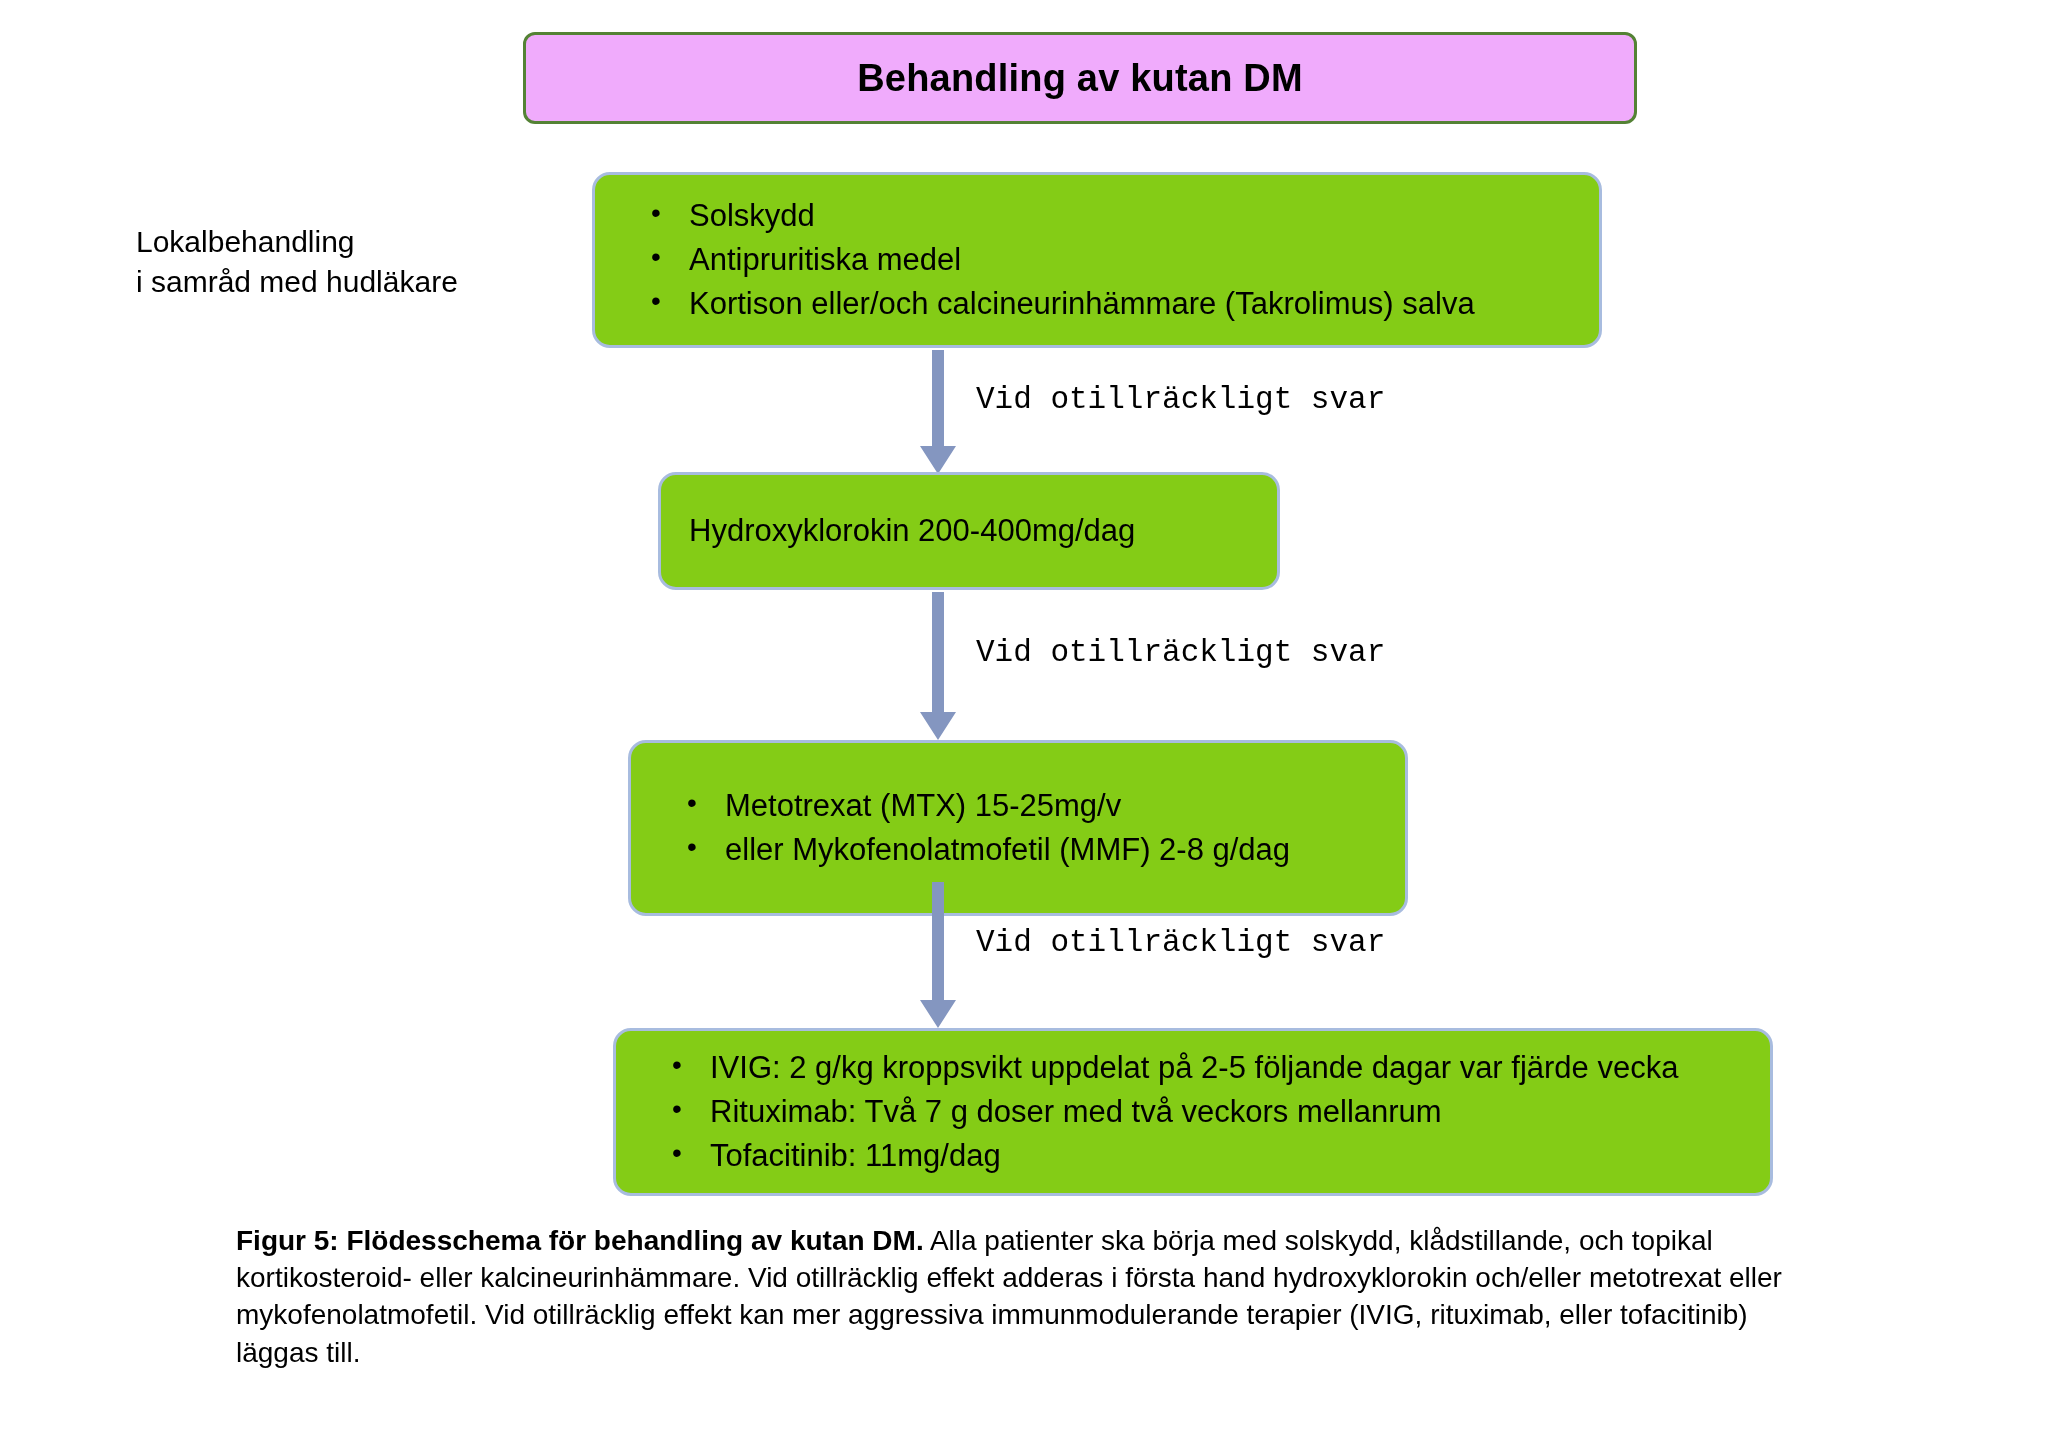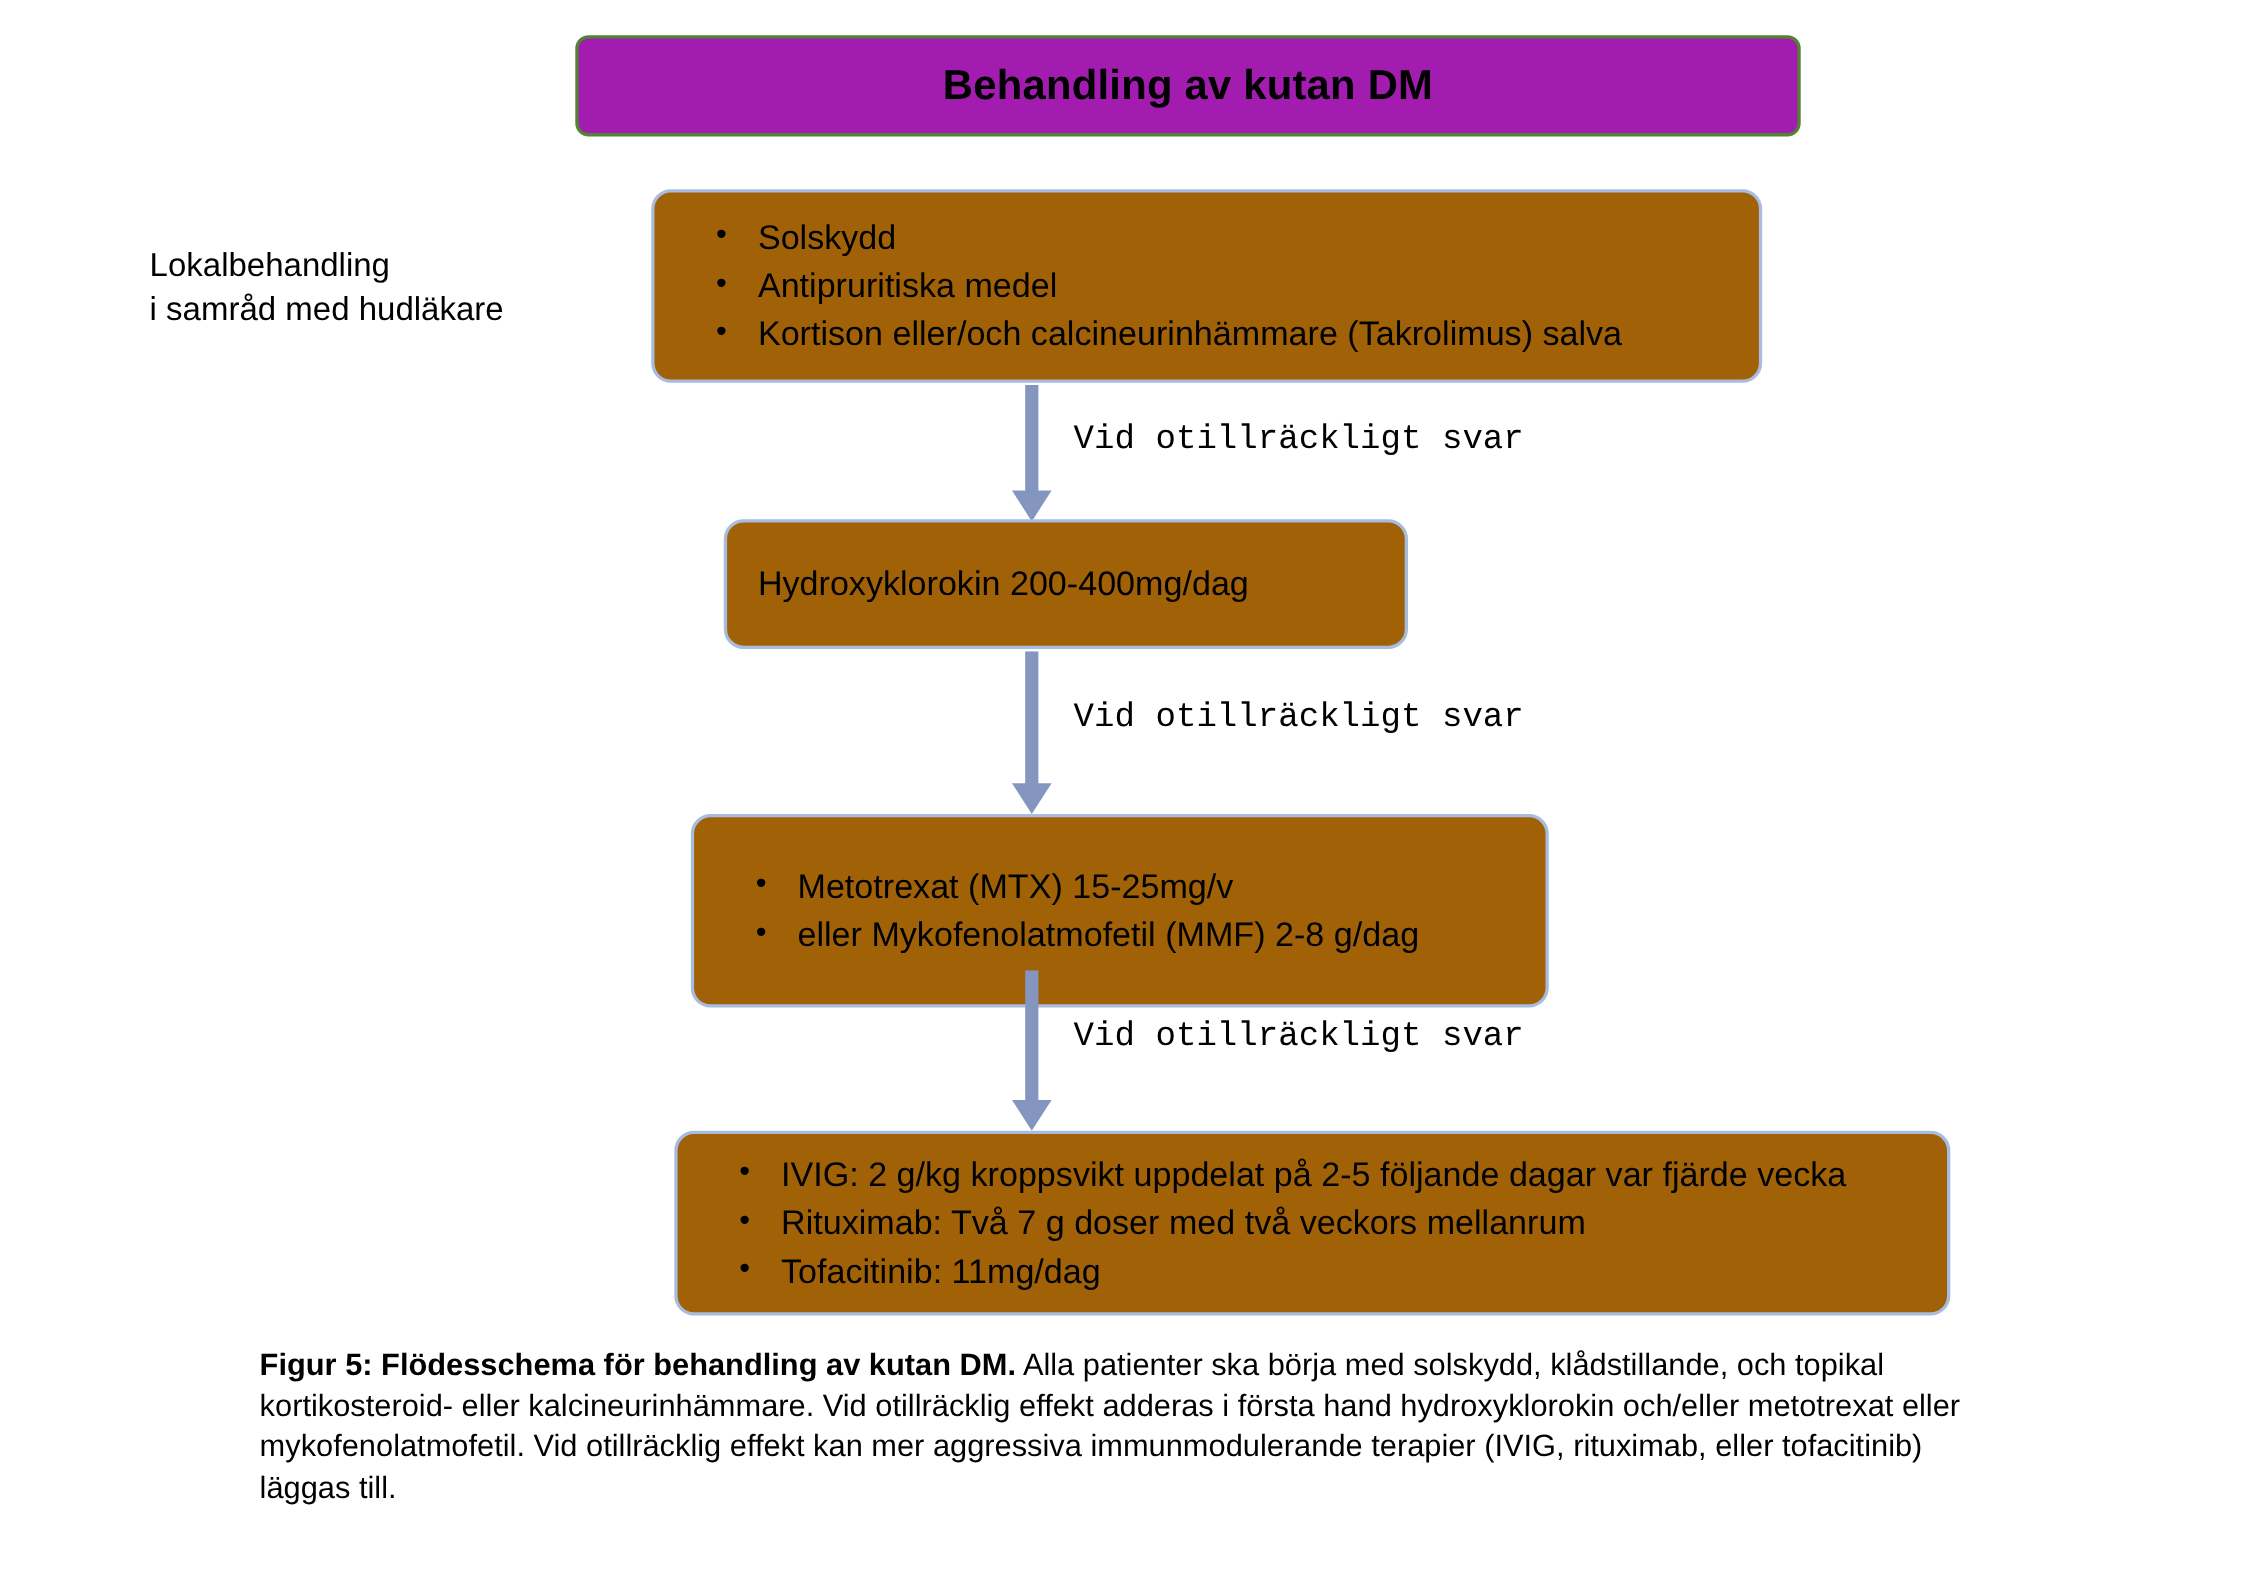--- a/index.html
+++ b/index.html
@@ -23,40 +23,40 @@
   }
 
   
   .title-box {
     position: absolute;
     left: 523px;
     top: 32px;
     width: 1114px;
     height: 92px;
     box-sizing: border-box;
-    background: #a21caf;
+    background: #f0abfc;
     border: 3px solid #548235;
     border-radius: 12px;
     display: flex;
     align-items: center;
     justify-content: center;
   }
   .title-text {
     font-size: 38px;
     font-weight: bold;
     letter-spacing: 0.2px;
     color: #000000;
     text-align: center;
   }
 
   
   .flow-box {
     position: absolute;
     box-sizing: border-box;
-    background: #a16207;
+    background: #84cc16;
     border: 3px solid #A8BCDF;
     border-radius: 18px;
     display: flex;
     flex-direction: column;
     justify-content: center;
   }
 
   .flow-box.box-topical   { left: 592px;  top: 172px;  width: 1010px; height: 176px; }
   .flow-box.box-hcq       { left: 658px;  top: 472px;  width: 622px;  height: 118px; }
   .flow-box.box-mtx       { left: 628px;  top: 740px;  width: 780px;  height: 176px; }

